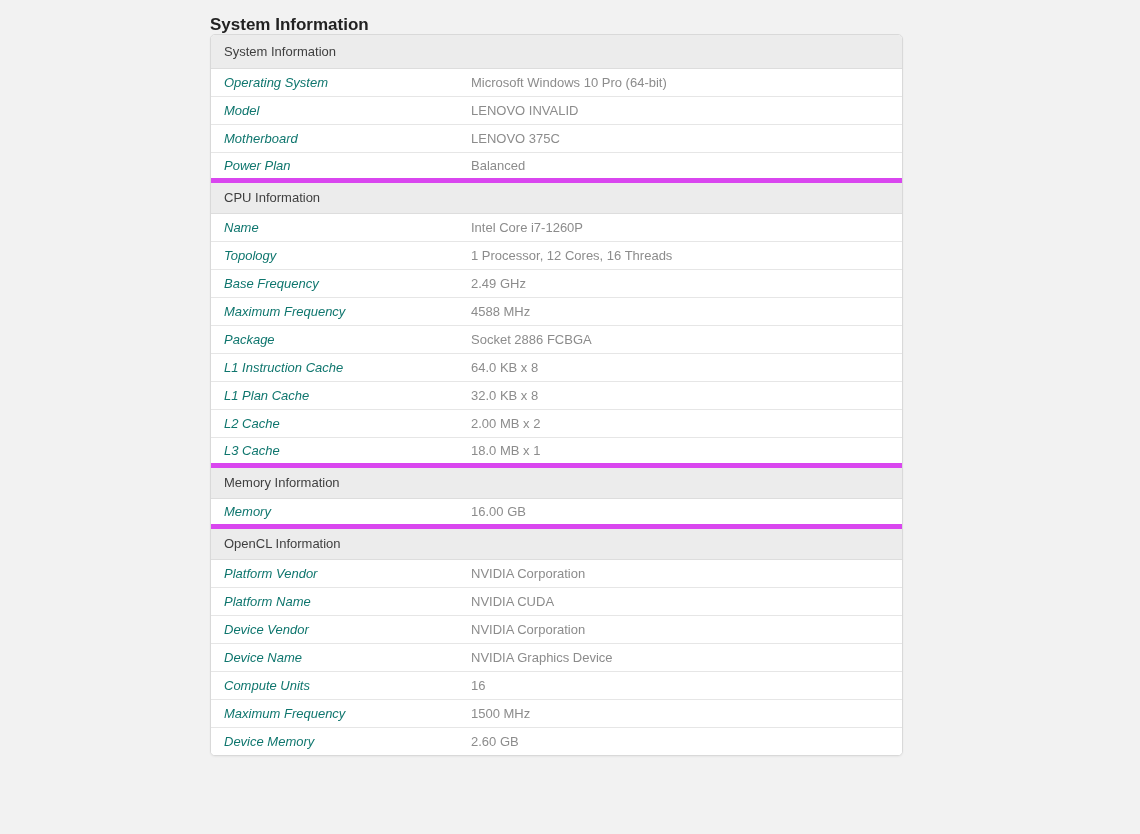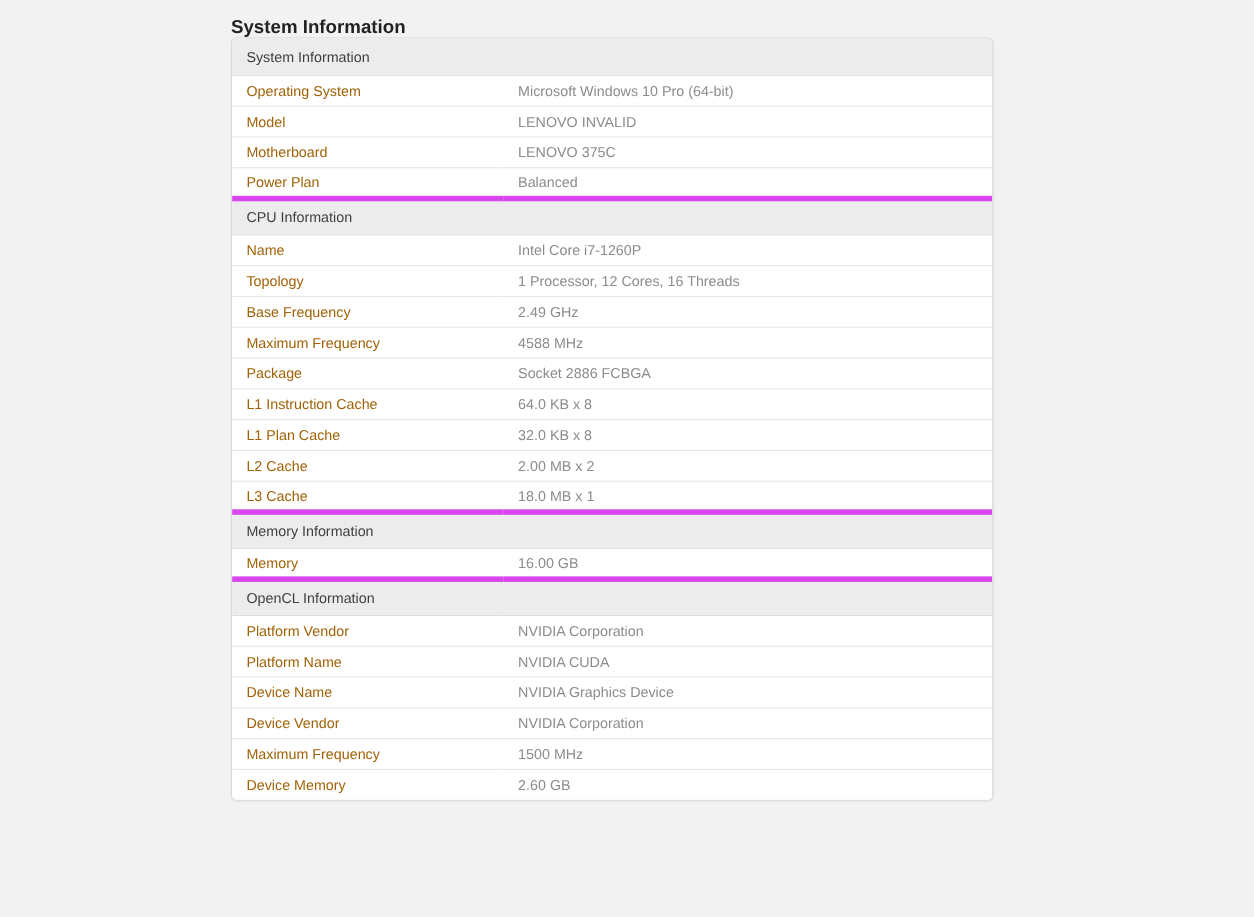--- a/index.html
+++ b/index.html
@@ -50,21 +50,22 @@
   }
   tr.section-header:first-child td { border-top: none; }
   tr.data-row td {
     height: 28px;
     border-bottom: 1px solid #e6e6e6;
     background: #ffffff;
   }
   tr.data-row:last-child td { border-bottom: none; }
   td.label {
     width: 247px;
-    color: #a16207;
+    color: #0f766e;
+    font-style: italic;
   }
   td.value {
     color: #8c8c8c;
   }
 </style>
 </head>
 <body>
 
 <div class="wrap">
   <h1 class="page-title">System Information</h1>
@@ -141,26 +142,30 @@
           </tr>
           <tr class="data-row">
             <td class="label">Platform Vendor</td>
             <td class="value">NVIDIA Corporation</td>
           </tr>
           <tr class="data-row">
             <td class="label">Platform Name</td>
             <td class="value">NVIDIA CUDA</td>
           </tr>
           <tr class="data-row">
+            <td class="label">Device Vendor</td>
+            <td class="value">NVIDIA Corporation</td>
+          </tr>
+          <tr class="data-row">
             <td class="label">Device Name</td>
             <td class="value">NVIDIA Graphics Device</td>
           </tr>
           <tr class="data-row">
-            <td class="label">Device Vendor</td>
-            <td class="value">NVIDIA Corporation</td>
+            <td class="label">Compute Units</td>
+            <td class="value">16</td>
           </tr>
           <tr class="data-row">
             <td class="label">Maximum Frequency</td>
             <td class="value">1500 MHz</td>
           </tr>
           <tr class="data-row">
             <td class="label">Device Memory</td>
             <td class="value">2.60 GB</td>
           </tr>
         </tbody>

